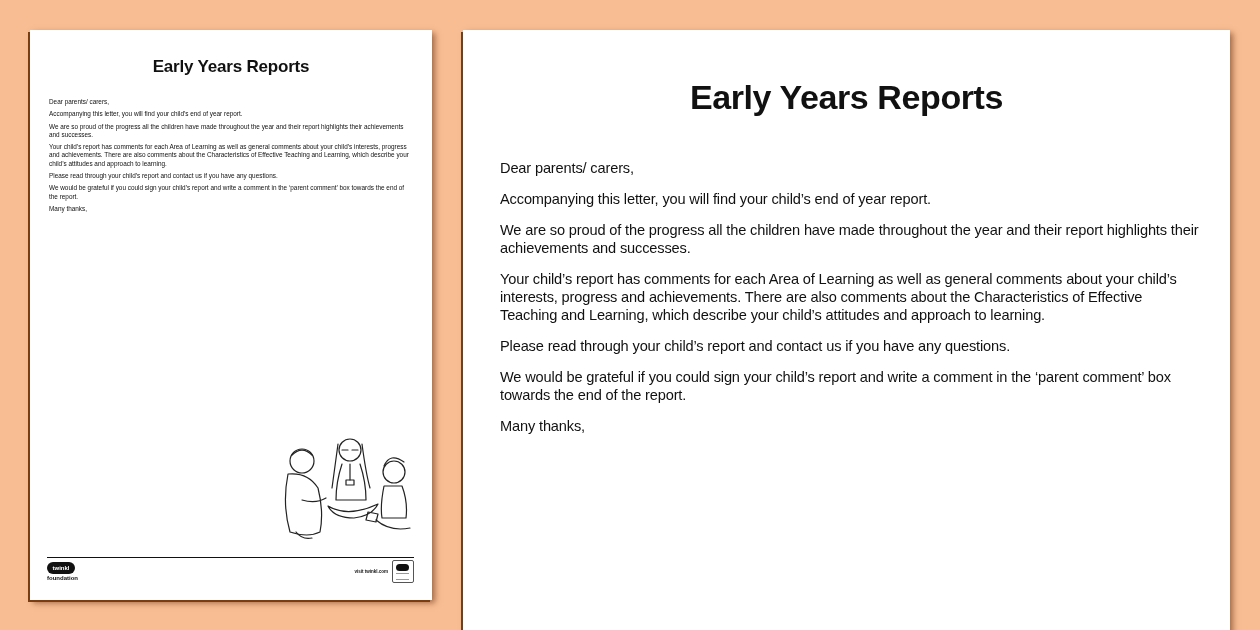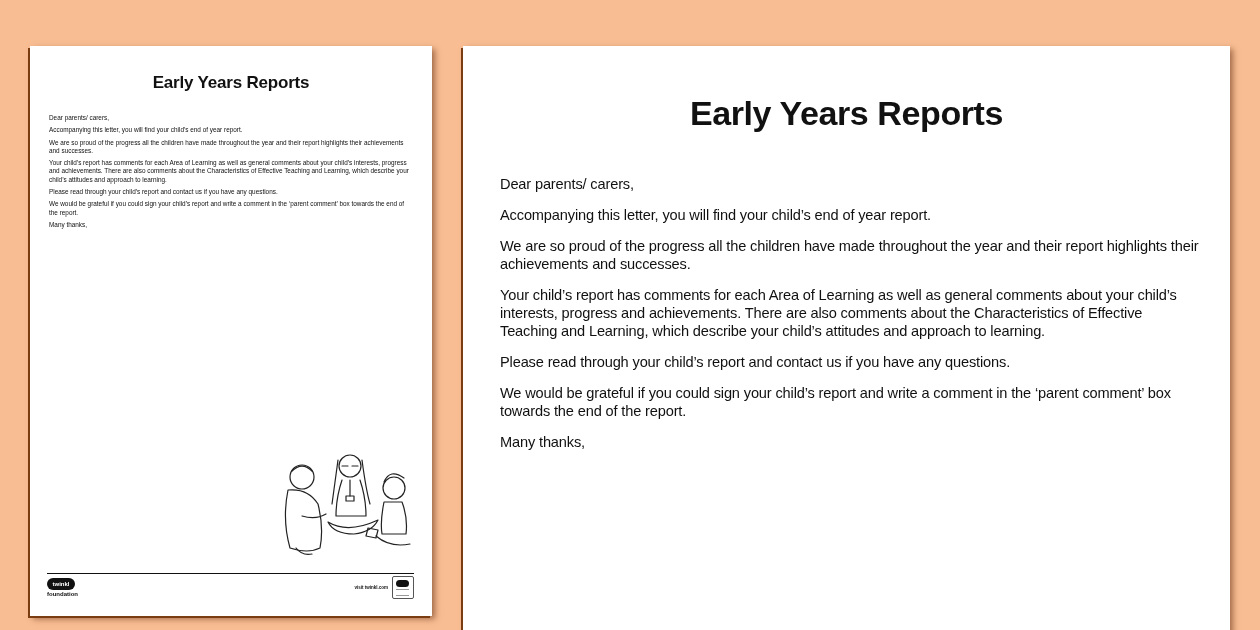--- a/index.html
+++ b/index.html
@@ -7,21 +7,20 @@
       width: 1260px; height: 630px; overflow: hidden;
       background: #f9bd93;
       position: relative;
       font-family: "Liberation Sans", sans-serif;
       color: #111;
     }
     .page {
       position: absolute;
       background: #ffffff;
       box-shadow: -2px 2px 0 #7a3d12, 3px 3px 6px rgba(90,40,10,0.55);
-      margin-top: 16px;
     }
     
     #thumb { left: 30px; top: 30px; width: 402px; height: 570px; }
     #thumb .title {
       position: absolute; left: 0; right: 0; top: 27px;
       text-align: center; font-weight: bold; font-size: 17px; letter-spacing: -0.2px;
     }
     #thumb .body {
       position: absolute; left: 19px; right: 20px; top: 68px;
       font-size: 6.4px; line-height: 8.3px;

